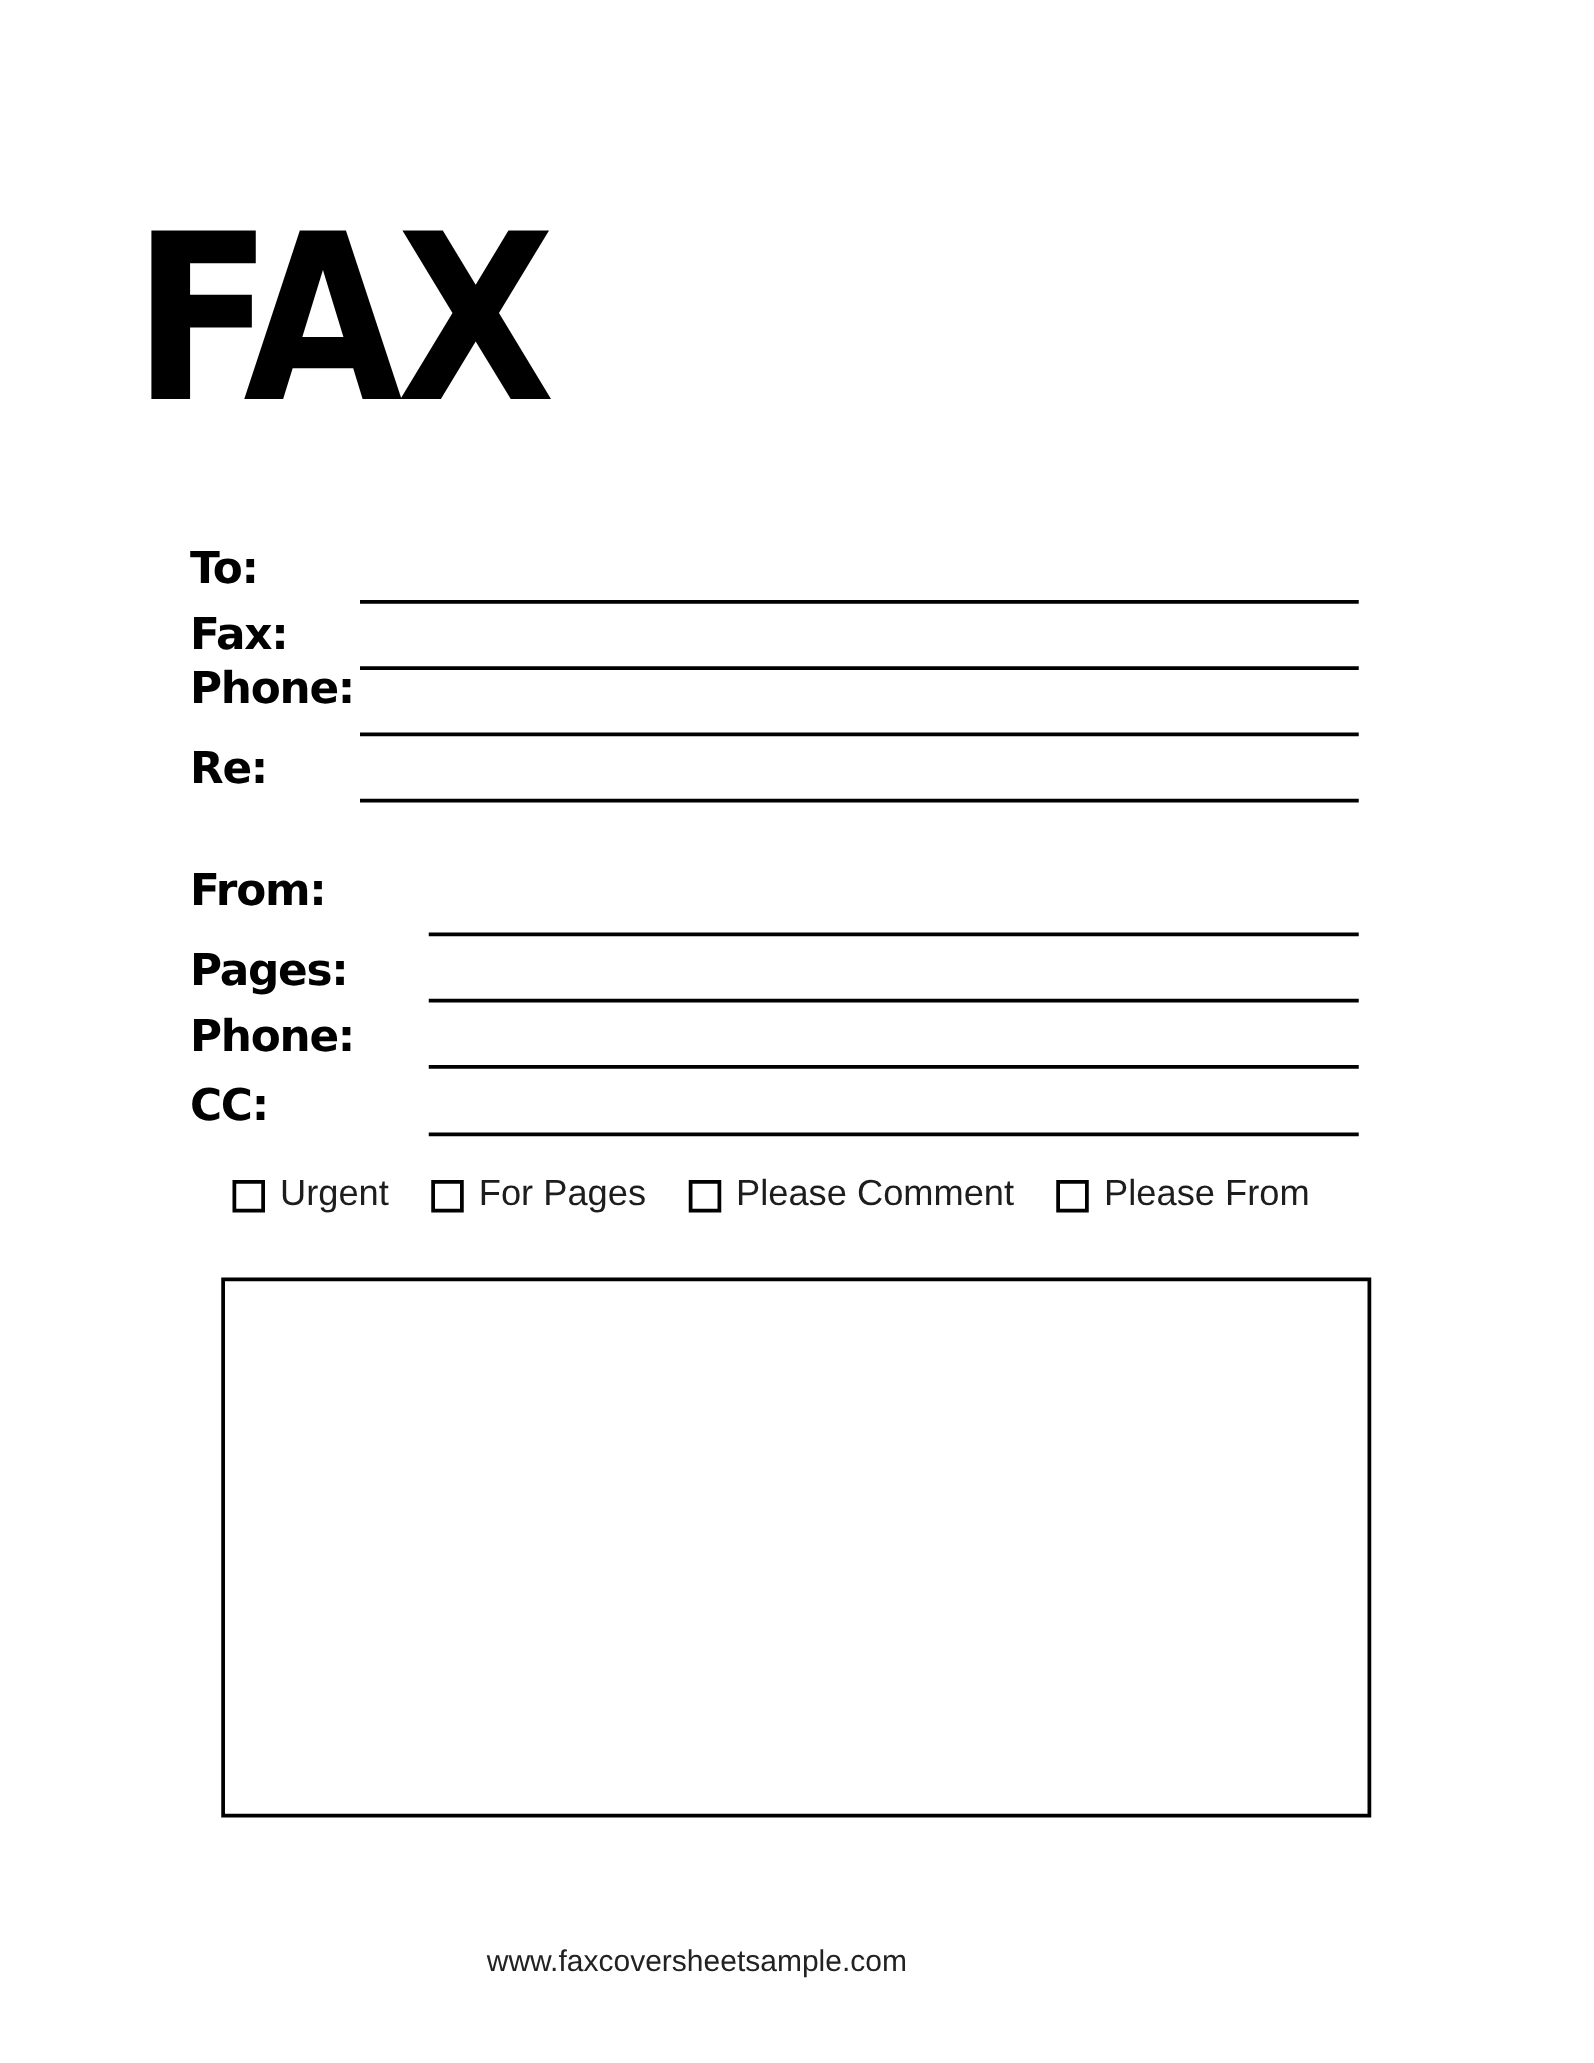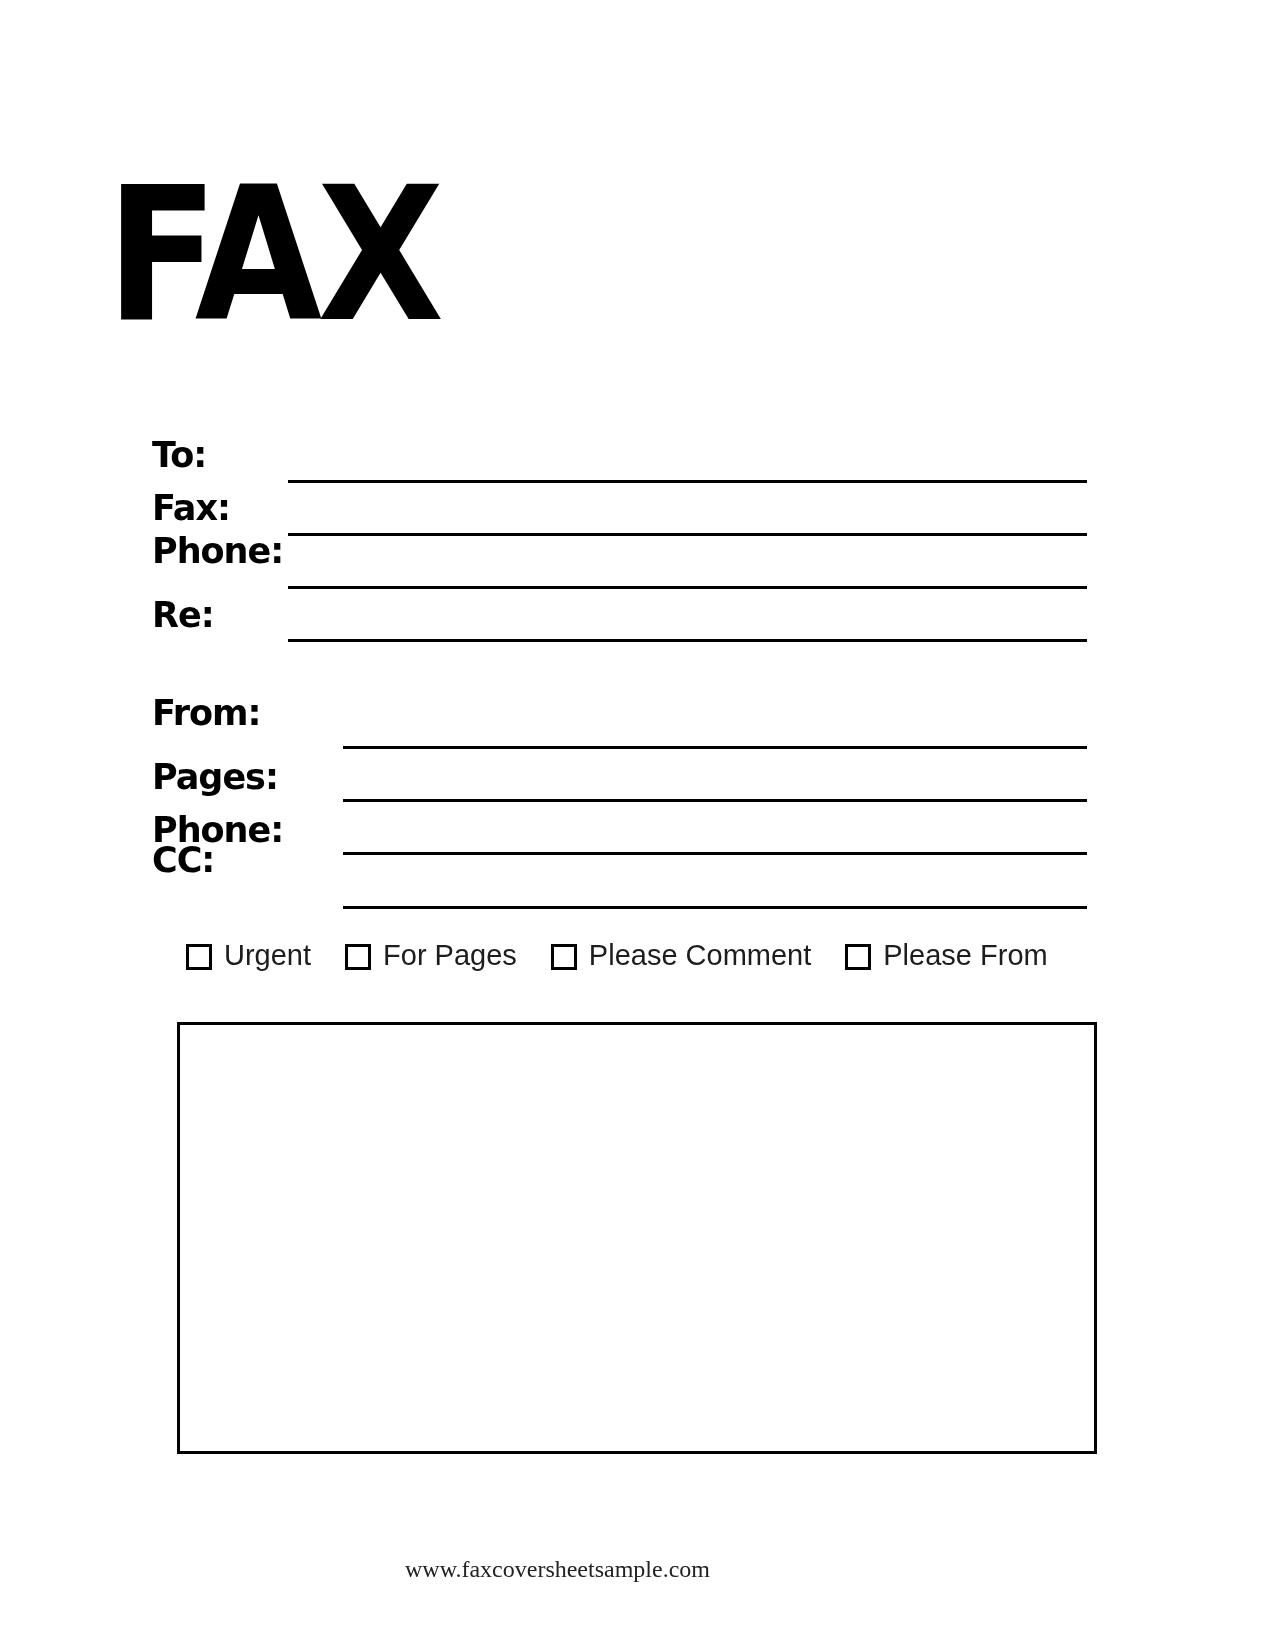--- a/index.html
+++ b/index.html
@@ -109,21 +109,21 @@
     padding: 10px;
   }
 
   
   .footer {
     position: absolute;
     left: 0;
     top: 1556px;
     width: 100%;
     text-align: center;
-    font-family: Liberation Serif, serif;
+    font-family: Liberation Sans, sans-serif;
     font-size: 24px;
     color: #222222;
   }
 </style>
 </head>
 <body>
 
 <div class="page">
 
   <h1 class="fax-title">FAX</h1>
@@ -156,21 +156,21 @@
   <div class="field-label" style="top:760px">Pages:</div>
   <div class="field-line g2-line" style="top:774px">
     <span class="field-value"></span>
   </div>
 
   <div class="field-label" style="top:813px">Phone:</div>
   <div class="field-line g2-line" style="top:827px">
     <span class="field-value"></span>
   </div>
 
-  <div class="field-label" style="top:843px">CC:</div>
+  <div class="field-label" style="top:868px">CC:</div>
   <div class="field-line g2-line" style="top:881px">
     <span class="field-value"></span>
   </div>
 
   <div class="checkbox-row">
     <div class="checkbox-item">
       <span class="checkbox-box"></span>
       <span class="checkbox-label">Urgent</span>
     </div>
     <div class="checkbox-item">

